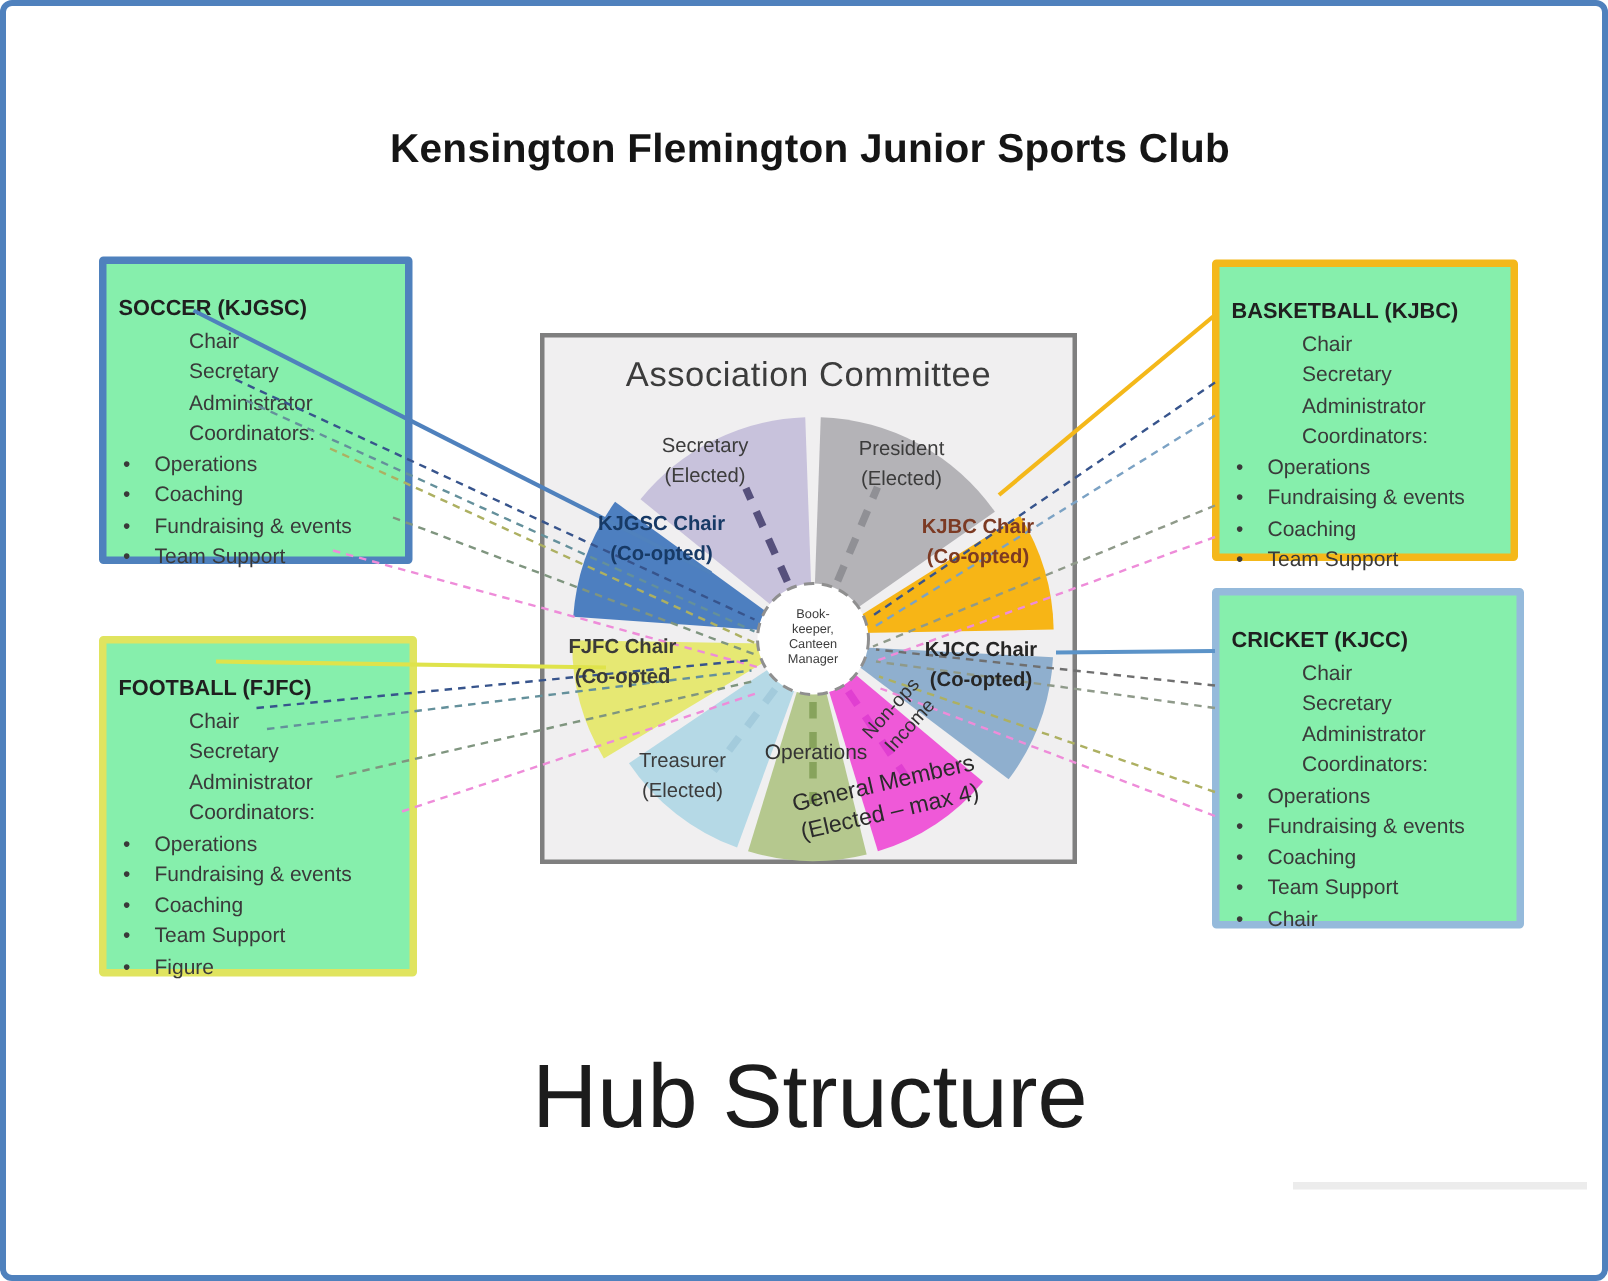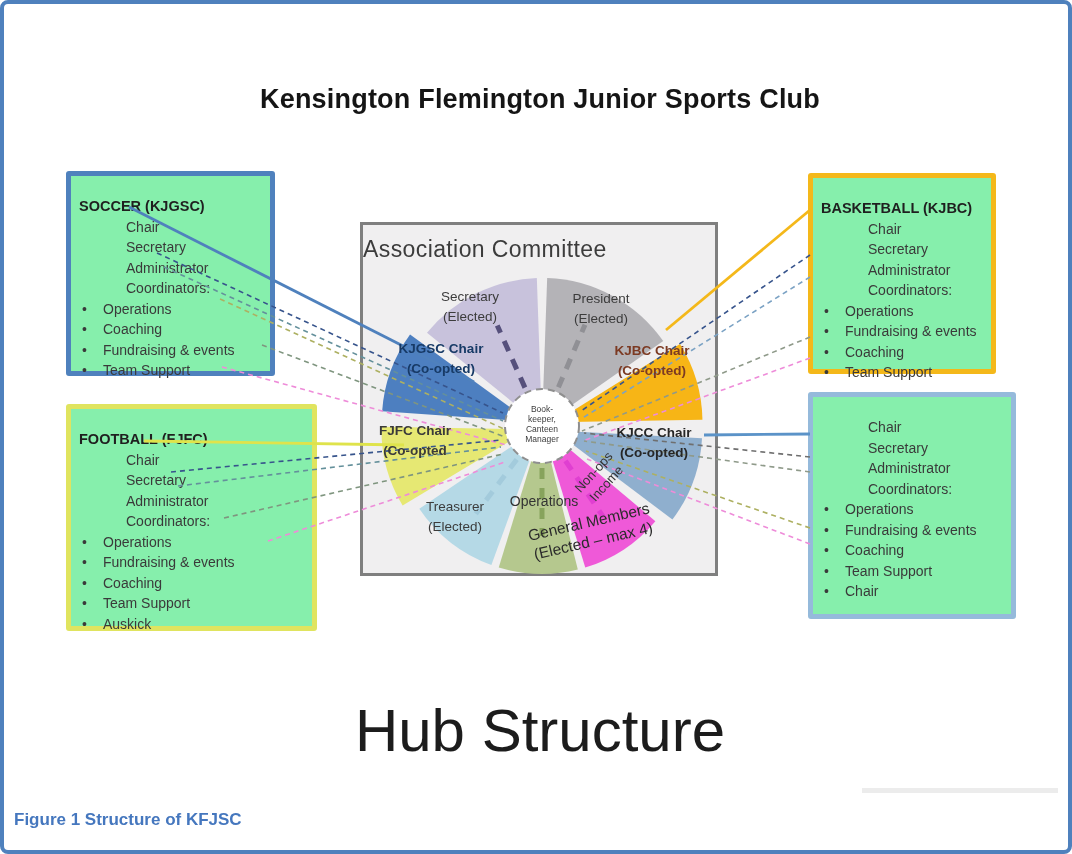--- a/index.html
+++ b/index.html
@@ -10,21 +10,21 @@
   }
   .page-title{
     position:absolute;left:0;width:1072px;top:80px;margin:0;text-align:center;
     font-size:27px;font-weight:bold;color:#151515;letter-spacing:.2px;
   }
   .committee-box{
     position:absolute;left:356px;top:218px;width:358px;height:354px;
     background:#f0eff0;border:3px solid #7f7f7f;box-sizing:border-box;z-index:1;
   }
   .committee-title{
-    margin-top:11px;font-size:23px;color:#3c3c3c;letter-spacing:.4px;
+    text-align:center;margin-top:11px;font-size:23px;color:#3c3c3c;letter-spacing:.4px;
   }
   #diagram{
     position:absolute;left:0;top:0;width:1072px;height:854px;z-index:3;pointer-events:none;
   }
   .club{
     position:absolute;background:#86efac;border:5px solid #ef4444;border-radius:3px;
     box-sizing:border-box;padding:20px 8px;z-index:2;color:#3a3a3a;font-size:14px;
   }
   .club-title{font-weight:bold;font-size:14.5px;color:#1f1f1f;line-height:20.5px;}
   .club-line{line-height:20.5px;margin-left:47px;}
@@ -68,21 +68,21 @@
         </div>
         <div class="club-bullet">
           <span class="dot">•</span>
           <span>Fundraising &amp; events</span>
         </div>
         <div class="club-bullet">
           <span class="dot">•</span>
           <span>Team Support</span>
         </div>
       </div>
-      <div class="club" style="left: 62px; top: 400px; width: 251px; height: 227px; border-color: rgb(224, 228, 95);">
+      <div class="club" style="left: 62px; top: 420px; width: 212px; height: 227px; border-color: rgb(224, 228, 95);">
         <div class="club-title">FOOTBALL (FJFC)</div>
         <div class="club-line">Chair</div>
         <div class="club-line">Secretary</div>
         <div class="club-line">Administrator</div>
         <div class="club-line">Coordinators:</div>
         <div class="club-bullet">
           <span class="dot">•</span>
           <span>Operations</span>
         </div>
         <div class="club-bullet">
@@ -92,24 +92,24 @@
         <div class="club-bullet">
           <span class="dot">•</span>
           <span>Coaching</span>
         </div>
         <div class="club-bullet">
           <span class="dot">•</span>
           <span>Team Support</span>
         </div>
         <div class="club-bullet">
           <span class="dot">•</span>
-          <span>Auskick</span>
-        </div>
-      </div>
-      <div class="club" style="left: 804px; top: 169px; width: 188px; height: 201px; border-color: rgb(244, 184, 26);">
+          <span>Figure</span>
+        </div>
+      </div>
+      <div class="club" style="left: 804px; top: 169px; width: 204px; height: 201px; border-color: rgb(244, 184, 26);">
         <div class="club-title">BASKETBALL (KJBC)</div>
         <div class="club-line">Chair</div>
         <div class="club-line">Secretary</div>
         <div class="club-line">Administrator</div>
         <div class="club-line">Coordinators:</div>
         <div class="club-bullet">
           <span class="dot">•</span>
           <span>Operations</span>
         </div>
         <div class="club-bullet">
@@ -119,20 +119,21 @@
         <div class="club-bullet">
           <span class="dot">•</span>
           <span>Coaching</span>
         </div>
         <div class="club-bullet">
           <span class="dot">•</span>
           <span>Team Support</span>
         </div>
       </div>
       <div class="club" style="left: 804px; top: 388px; width: 208px; height: 227px; border-color: rgb(149, 186, 219);">
+        <div class="club-title">CRICKET (KJCC)</div>
         <div class="club-line">Chair</div>
         <div class="club-line">Secretary</div>
         <div class="club-line">Administrator</div>
         <div class="club-line">Coordinators:</div>
         <div class="club-bullet">
           <span class="dot">•</span>
           <span>Operations</span>
         </div>
         <div class="club-bullet">
           <span class="dot">•</span>
@@ -198,14 +199,13 @@
       <text x="540" y="502" text-anchor="middle" font-size="14" font-weight="400" fill="#333333"><tspan x="540" y="502">Operations</tspan></text>
       <text x="451" y="507" text-anchor="middle" font-size="13.5" font-weight="400" fill="#3c3c3c"><tspan x="451" y="507">Treasurer</tspan><tspan x="451" y="527">(Elected)</tspan></text>
       <text x="411" y="431" text-anchor="middle" font-size="13.5" font-weight="700" fill="#3a3a3a"><tspan x="411" y="431">FJFC Chair</tspan><tspan x="411" y="451">(Co-opted</tspan></text>
       <text x="437" y="349" text-anchor="middle" font-size="13.5" font-weight="700" fill="#173a66"><tspan x="437" y="349">KJGSC Chair</tspan><tspan x="437" y="369">(Co-opted)</tspan></text>
       <text x="466" y="297" text-anchor="middle" font-size="13.5" font-weight="400" fill="#3c3c3c"><tspan x="466" y="297">Secretary</tspan><tspan x="466" y="317">(Elected)</tspan></text>
       <text x="586" y="523" text-anchor="middle" font-size="15.5" font-weight="400" fill="#2b2b2b" transform="rotate(-13 586 523)"><tspan x="586" y="523">General Members</tspan><tspan x="586" y="542.5">(Elected – max 4)</tspan></text>
     </svg>
 
   <div class="hub-label">Hub Structure</div>
   <div class="artifact"></div>
-  <div class="figure-caption">Figure 1 Structure of KFJSC</div>
 </div>
 
 </body></html>

